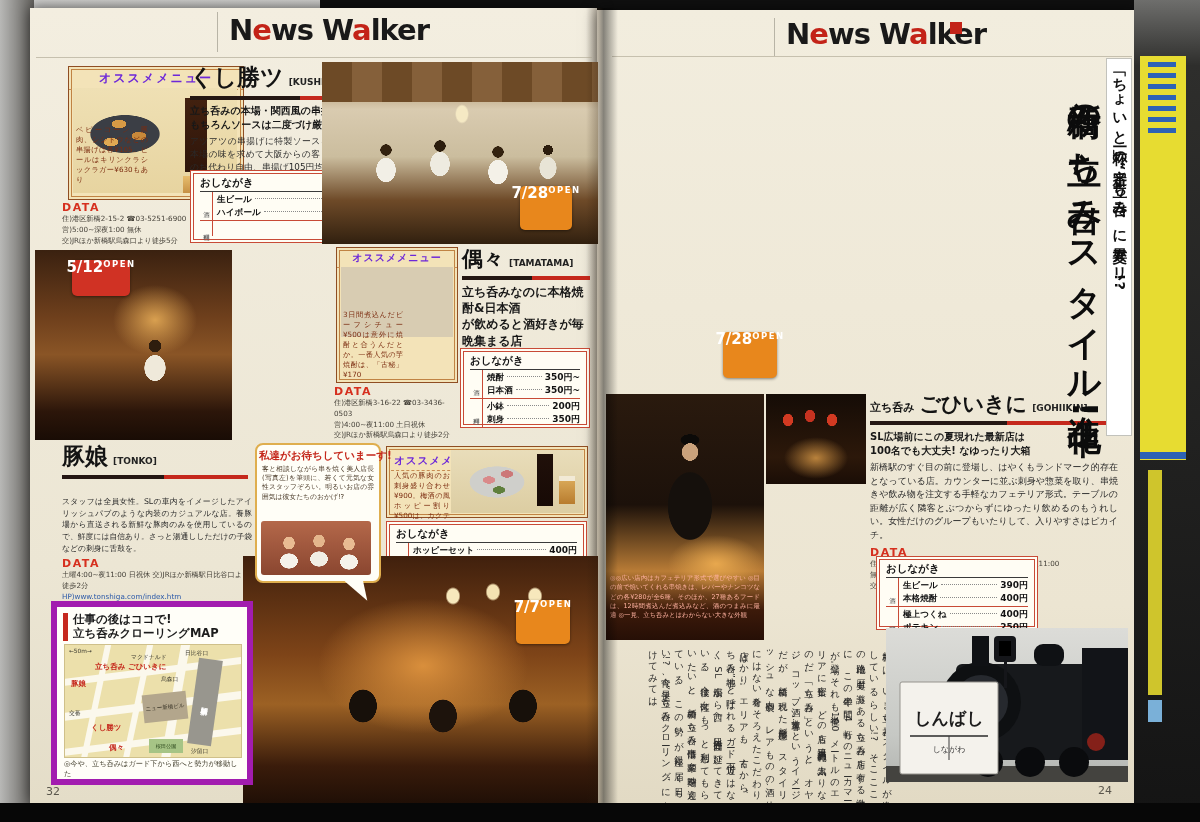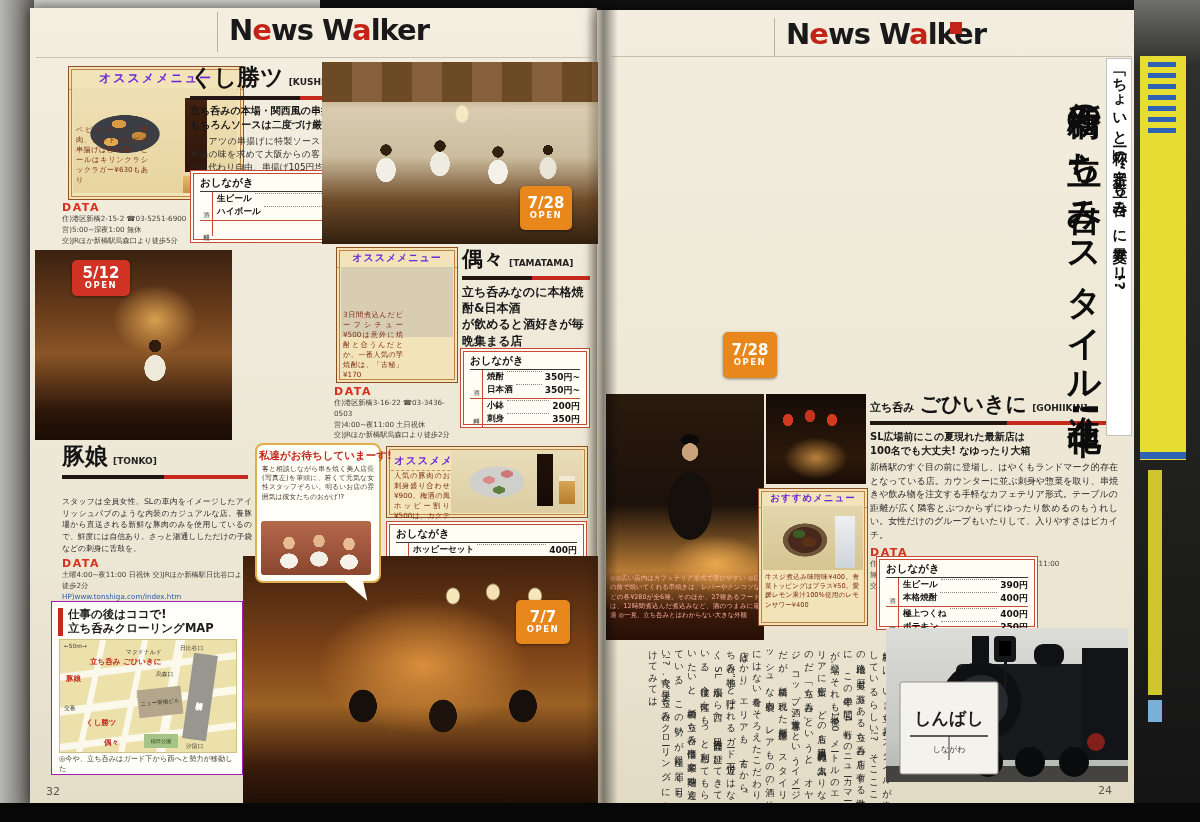--- a/index.html
+++ b/index.html
@@ -28,38 +28,38 @@
   .card-cap{position:absolute;font-size:7.2px;color:#7c2c10;line-height:1.4;text-align:justify;}
   
   .osh{position:absolute;background:#fffdf4;border:1px solid #c84a36;padding:2px;box-sizing:border-box;}
   .osh-in{border:1px solid #c84a36;height:100%;box-sizing:border-box;padding:2px 6px 3px;display:flex;flex-direction:column;}
   .osh-t{font-weight:bold;font-size:10.5px;color:#161616;border-bottom:1px solid #3a3a3a;padding-bottom:1px;}
   .osh-g{display:flex;flex:1;}
   .osh-g + .osh-g{border-top:1px solid #c84a36;}
   .osh-cat{width:12px;display:flex;align-items:center;justify-content:center;border-right:1px solid #c84a36;
            font-size:6.5px;color:#5a5a5a;}
   .osh-rows{flex:1;padding:1px 0 1px 4px;display:flex;flex-direction:column;justify-content:center;}
-  .osh-row{display:flex;align-items:flex-start;color:#131313;}
+  .osh-row{display:flex;align-items:center;color:#131313;}
   .osh-nm{font-weight:bold;font-size:8.6px;white-space:nowrap;}
   .osh-dots{flex:1;border-bottom:1px dotted #8a8a8a;margin:0 3px 2px;}
   .osh-pr{font-weight:bold;font-size:9px;white-space:nowrap;}
   
   .badge{position:absolute;border-radius:5px;color:#fff;text-align:center;font-weight:900;
-         display:flex;flex-direction:column;justify-content:center;line-height:1.05;z-index:30;
+         display:flex;flex-direction:row;justify-content:center;line-height:1.05;z-index:30;
          box-shadow:0 1px 3px rgba(0,0,0,.45);}
   .badge .d{font-size:15px;} .badge .o{font-size:8.5px;letter-spacing:1.5px;}
   .badge.orange{background:#e8871c;} .badge.red{background:#d03224;}
   
   .bubble{position:absolute;background:#fffef7;border:2px solid #dfae4e;border-radius:8px;z-index:6;}
   .bubble:after{content:"";position:absolute;right:14px;bottom:-22px;width:0;height:0;
     border-left:18px solid transparent;border-top:24px solid #fffef7;transform:rotate(-12deg);}
   .bub-t{color:#c5281c;font-weight:900;font-size:10.5px;text-align:center;padding:4px 2px 2px;white-space:nowrap;}
   .bub-cap{font-size:6.8px;color:#4a3a28;line-height:1.35;padding:0 5px;text-align:justify;}
   
-  .mapbox{position:absolute;background:#fffef8;border:1px solid #a21caf;z-index:5;}
+  .mapbox{position:absolute;background:#fffef8;border:6px solid #a21caf;z-index:5;}
   .map-h{font-weight:900;font-size:11.5px;color:#1c1c1c;line-height:1.25;white-space:nowrap;}
   .redbar{position:absolute;background:#c5281c;}
   .mapcv{position:absolute;background:#ece0ab;overflow:hidden;border:1px solid #cfc08a;}
   .st{position:absolute;background:#fbf8ec;}
   .ml-r{position:absolute;color:#c5281c;font-weight:bold;font-size:7.5px;white-space:nowrap;z-index:3;}
   .ml-k{position:absolute;color:#3c3a30;font-size:5.8px;white-space:nowrap;z-index:3;}
   .map-cap{font-size:7.2px;color:#44402f;}
   
   .kicker{background:#fff;border:1px solid #c2c2bc;font-weight:900;font-size:14.5px;color:#101010;
           letter-spacing:1px;padding:8px 4px;line-height:1.1;}
@@ -419,35 +419,20 @@
 
   <div class="photo" style="left:766px;top:394px;width:100px;height:90px;
     background-image:
       radial-gradient(8px 10px at 22px 26px,#d23a22 62%,transparent 64%),
       radial-gradient(8px 10px at 44px 22px,#c53220 62%,transparent 64%),
       radial-gradient(8px 10px at 66px 26px,#d23a22 62%,transparent 64%),
       radial-gradient(40px 26px at 50px 64px,#b9823c 0,rgba(120,70,20,0) 80%),
       linear-gradient(180deg,#150c06,#2c180a 70%,#1a0d06);
     background-repeat:no-repeat;"></div>
 
-  <div class="card" style="left:758px;top:488px;width:108px;height:136px;z-index:9;">
-    <div class="card-t" style="font-size:9.5px;letter-spacing:1px;">おすすめメニュー</div>
-    <div class="ab" style="left:4px;top:17px;width:100px;height:64px;
-      background-image:
-        linear-gradient(180deg,#eef0f2,#cfd4da),
-        radial-gradient(10px 7px at 36px 28px,#3c5a26 60%,transparent 62%),
-        radial-gradient(12px 8px at 46px 36px,#5a3018 60%,transparent 62%),
-        radial-gradient(26px 20px at 42px 34px,#48281a 64%,transparent 66%),
-        radial-gradient(32px 24px at 42px 34px,#6e5438 68%,transparent 70%),
-        linear-gradient(180deg,#e3d6ae,#d6c491);
-      background-size:20px 52px,100% 100%,100% 100%,100% 100%,100% 100%,100% 100%;
-      background-position:72px 10px,0 0,0 0,0 0,0 0,0 0;
-      background-repeat:no-repeat;"></div>
-    <div class="card-cap" style="left:6px;top:84px;width:94px;font-size:6.6px;">牛スジ煮込み味噌味¥400。青菜トッピングはプラス¥50。愛媛レモン果汁100%使用のレモンサワー¥400</div>
-  </div>
 
   <div class="ab" style="left:870px;top:390px;width:250px;">
     <div>
       <span class="atitle" style="font-size:11px;">立ち呑み</span>
       <span class="atitle" style="font-size:21px;">ごひいきに</span>
       <span class="romaji">[GOHIIKIN]</span>
     </div>
     <div class="rule" style="width:250px;margin-top:3px;"></div>
     <div class="intro" style="font-size:10px;margin-top:5px;">SL広場前にこの夏現れた最新店は
 100名でも大丈夫! なゆったり大箱</div>

